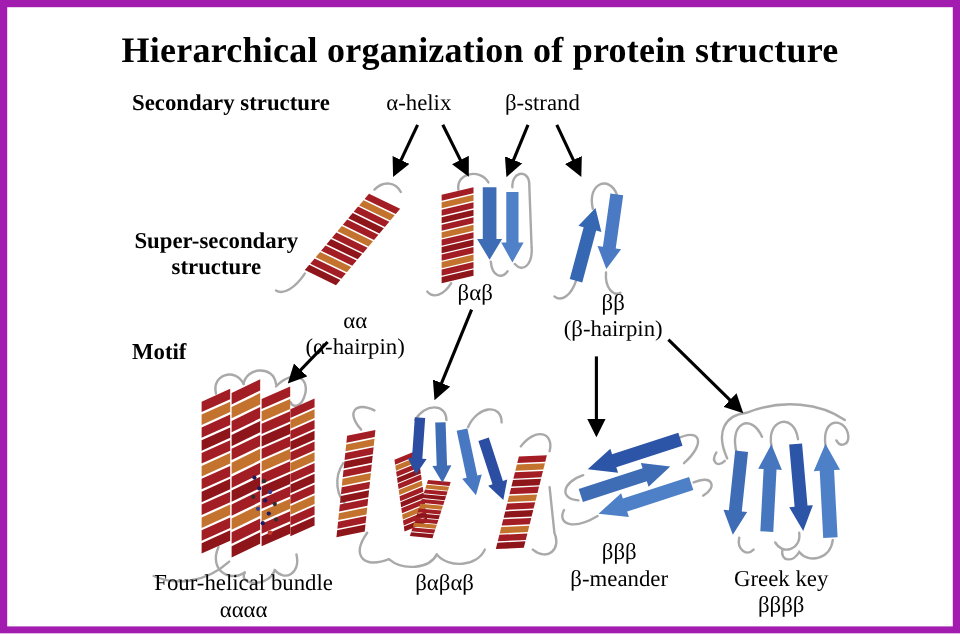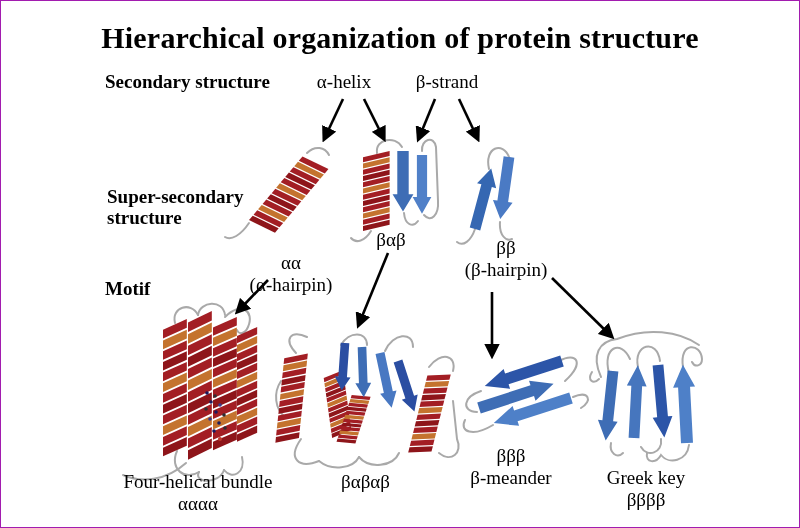--- a/index.html
+++ b/index.html
@@ -1,18 +1,18 @@
 <!DOCTYPE html>
 <html><head>
 <meta charset="utf-8">
 <style>
   html,body{margin:0;padding:0;background:#fff;}
   #stage{
     position:relative;width:800px;height:528px;background:#ffffff;
-    border:1px solid #a21caf;box-sizing:border-box;overflow:hidden;
+    border:6px solid #a21caf;box-sizing:border-box;overflow:hidden;
     font-family:"Liberation Serif","DejaVu Serif",serif;color:#000;
   }
   #art{position:absolute;left:0;top:0;width:800px;height:528px;}
   .lbl{position:absolute;}
   .title{
     left:0;top:20px;width:100%;text-align:center;
     font-size:30px;font-weight:bold;letter-spacing:0.2px;
   }
   .rowlbl{font-weight:bold;font-size:19px;line-height:21px;}
   .item{text-align:center;font-size:19px;line-height:22px;}
@@ -156,21 +156,21 @@
     </g>
   </svg>
 
   <div class="lbl title">Hierarchical organization of protein structure</div>
 
   <div class="lbl rowlbl" style="left:104px;top:70px;">Secondary structure</div>
 
   <div class="lbl item" style="left:298px;top:70px;width:90px;">α-helix</div>
   <div class="lbl item" style="left:401px;top:70px;width:90px;">β-strand</div>
 
-  <div class="lbl rowlbl" style="left:106px;top:185px;">
+  <div class="lbl rowlbl" style="left:106px;top:185px;text-align:center;">
     <div>Super-secondary</div>
     <div>structure</div>
   </div>
 
   <div class="lbl item" style="left:235px;top:228px;width:110px;margin-top:23px;">
     <div>αα</div>
     <div>(α-hairpin)</div>
   </div>
   <div class="lbl item" style="left:350px;top:228px;width:80px;">
     <div>βαβ</div>

